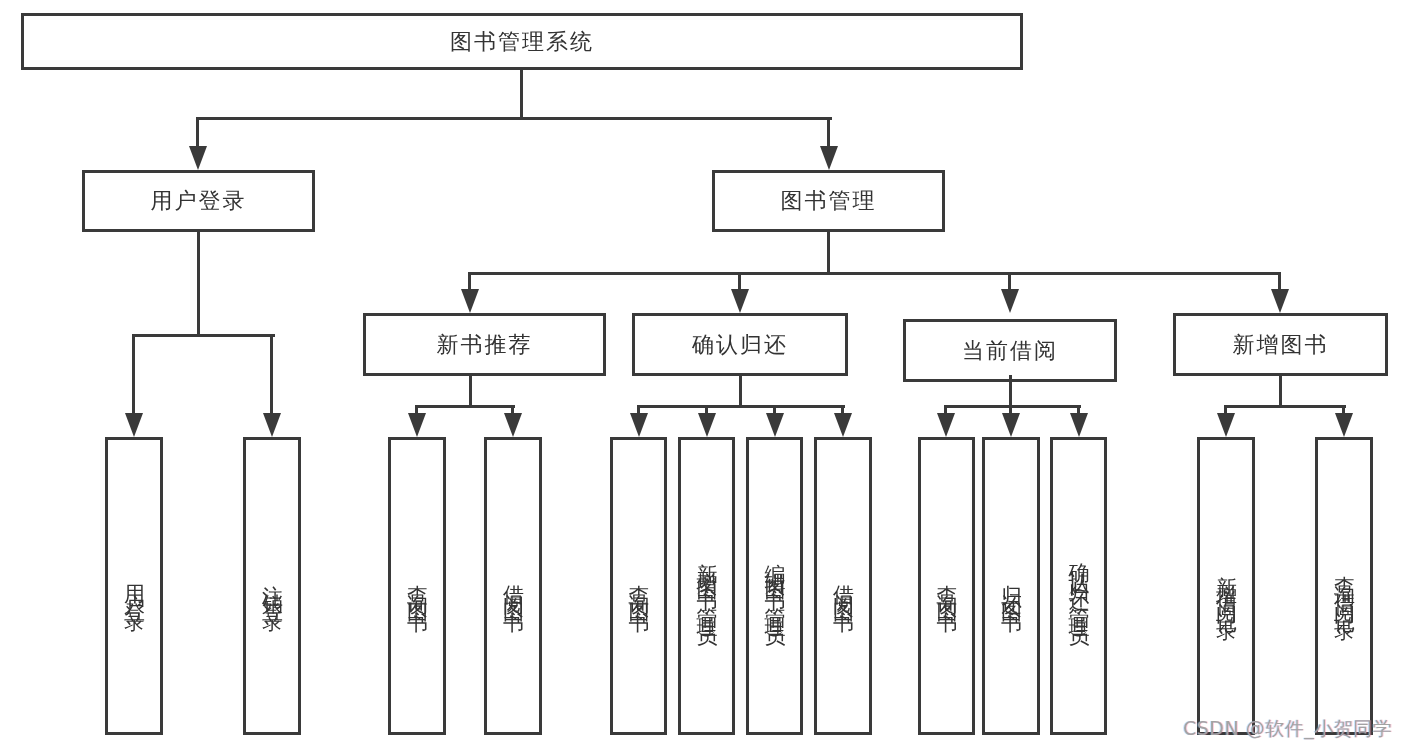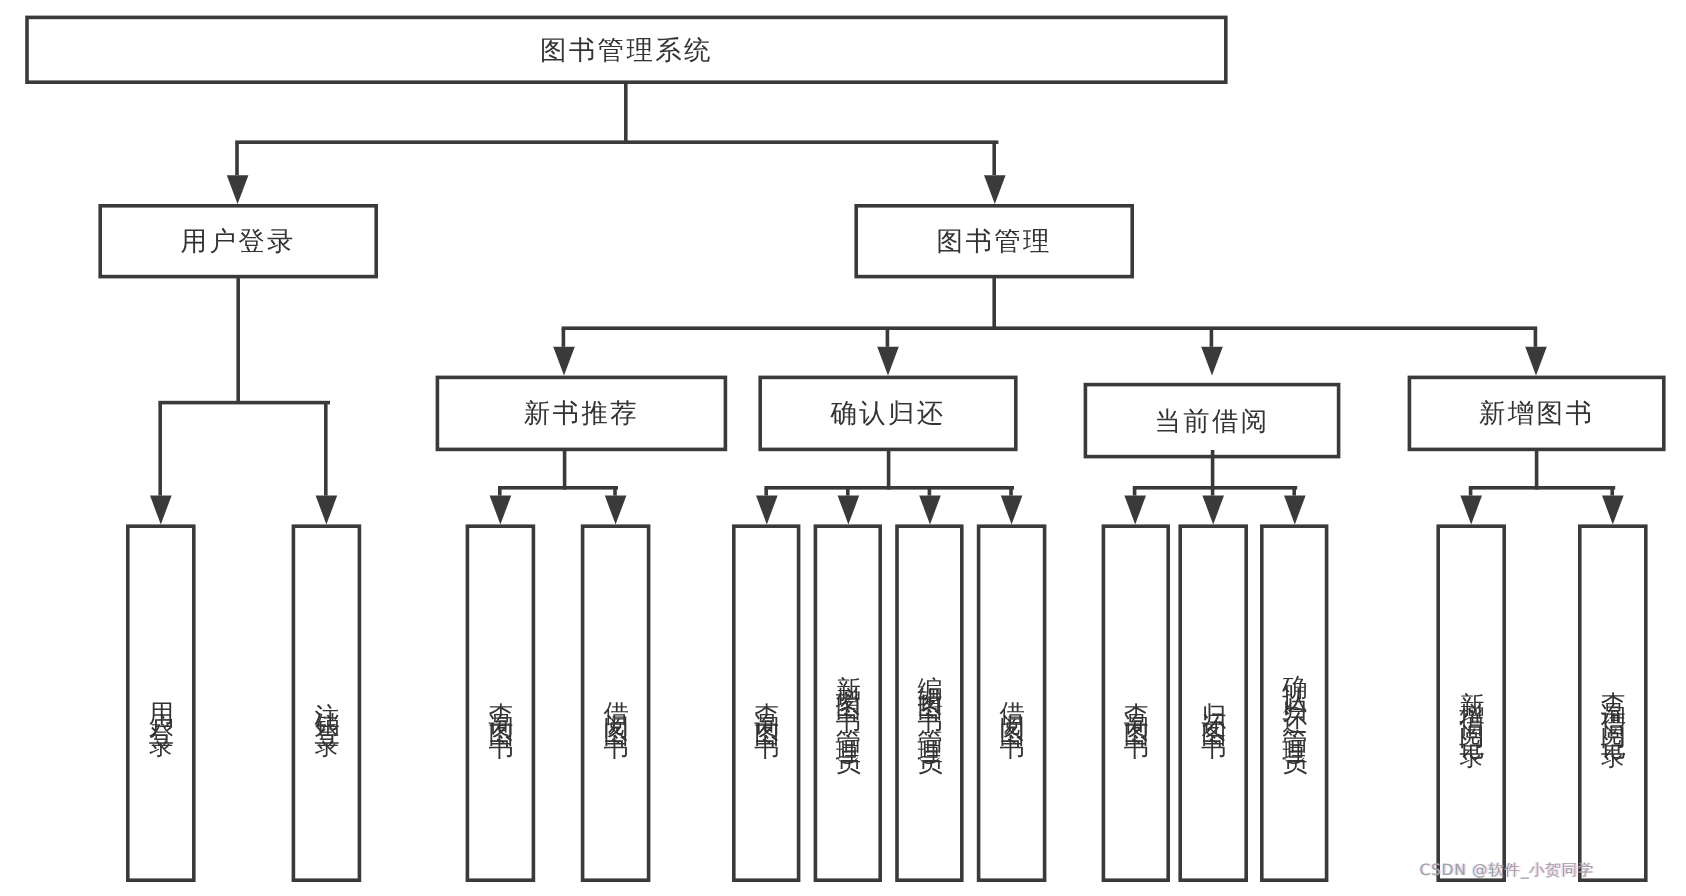--- a/index.html
+++ b/index.html
@@ -51,21 +51,21 @@
   .hline{position:absolute;height:3px;background:var(--line);}
   .arrow{
     position:absolute;
     width:0;height:0;
     border-left:9px solid transparent;
     border-right:9px solid transparent;
     border-top:24px solid var(--line);
   }
   .watermark{
     position:absolute;
-    font-size:13px;
+    font-size:19px;
     color:var(--watermark-text);
     letter-spacing:0.5px;
     white-space:nowrap;
     text-shadow:1px 0 0 rgba(255,120,160,0.35), -1px 0 0 rgba(110,180,255,0.35);
   }
 </style>
 </head>
 <body>
 
 <div class="canvas">

